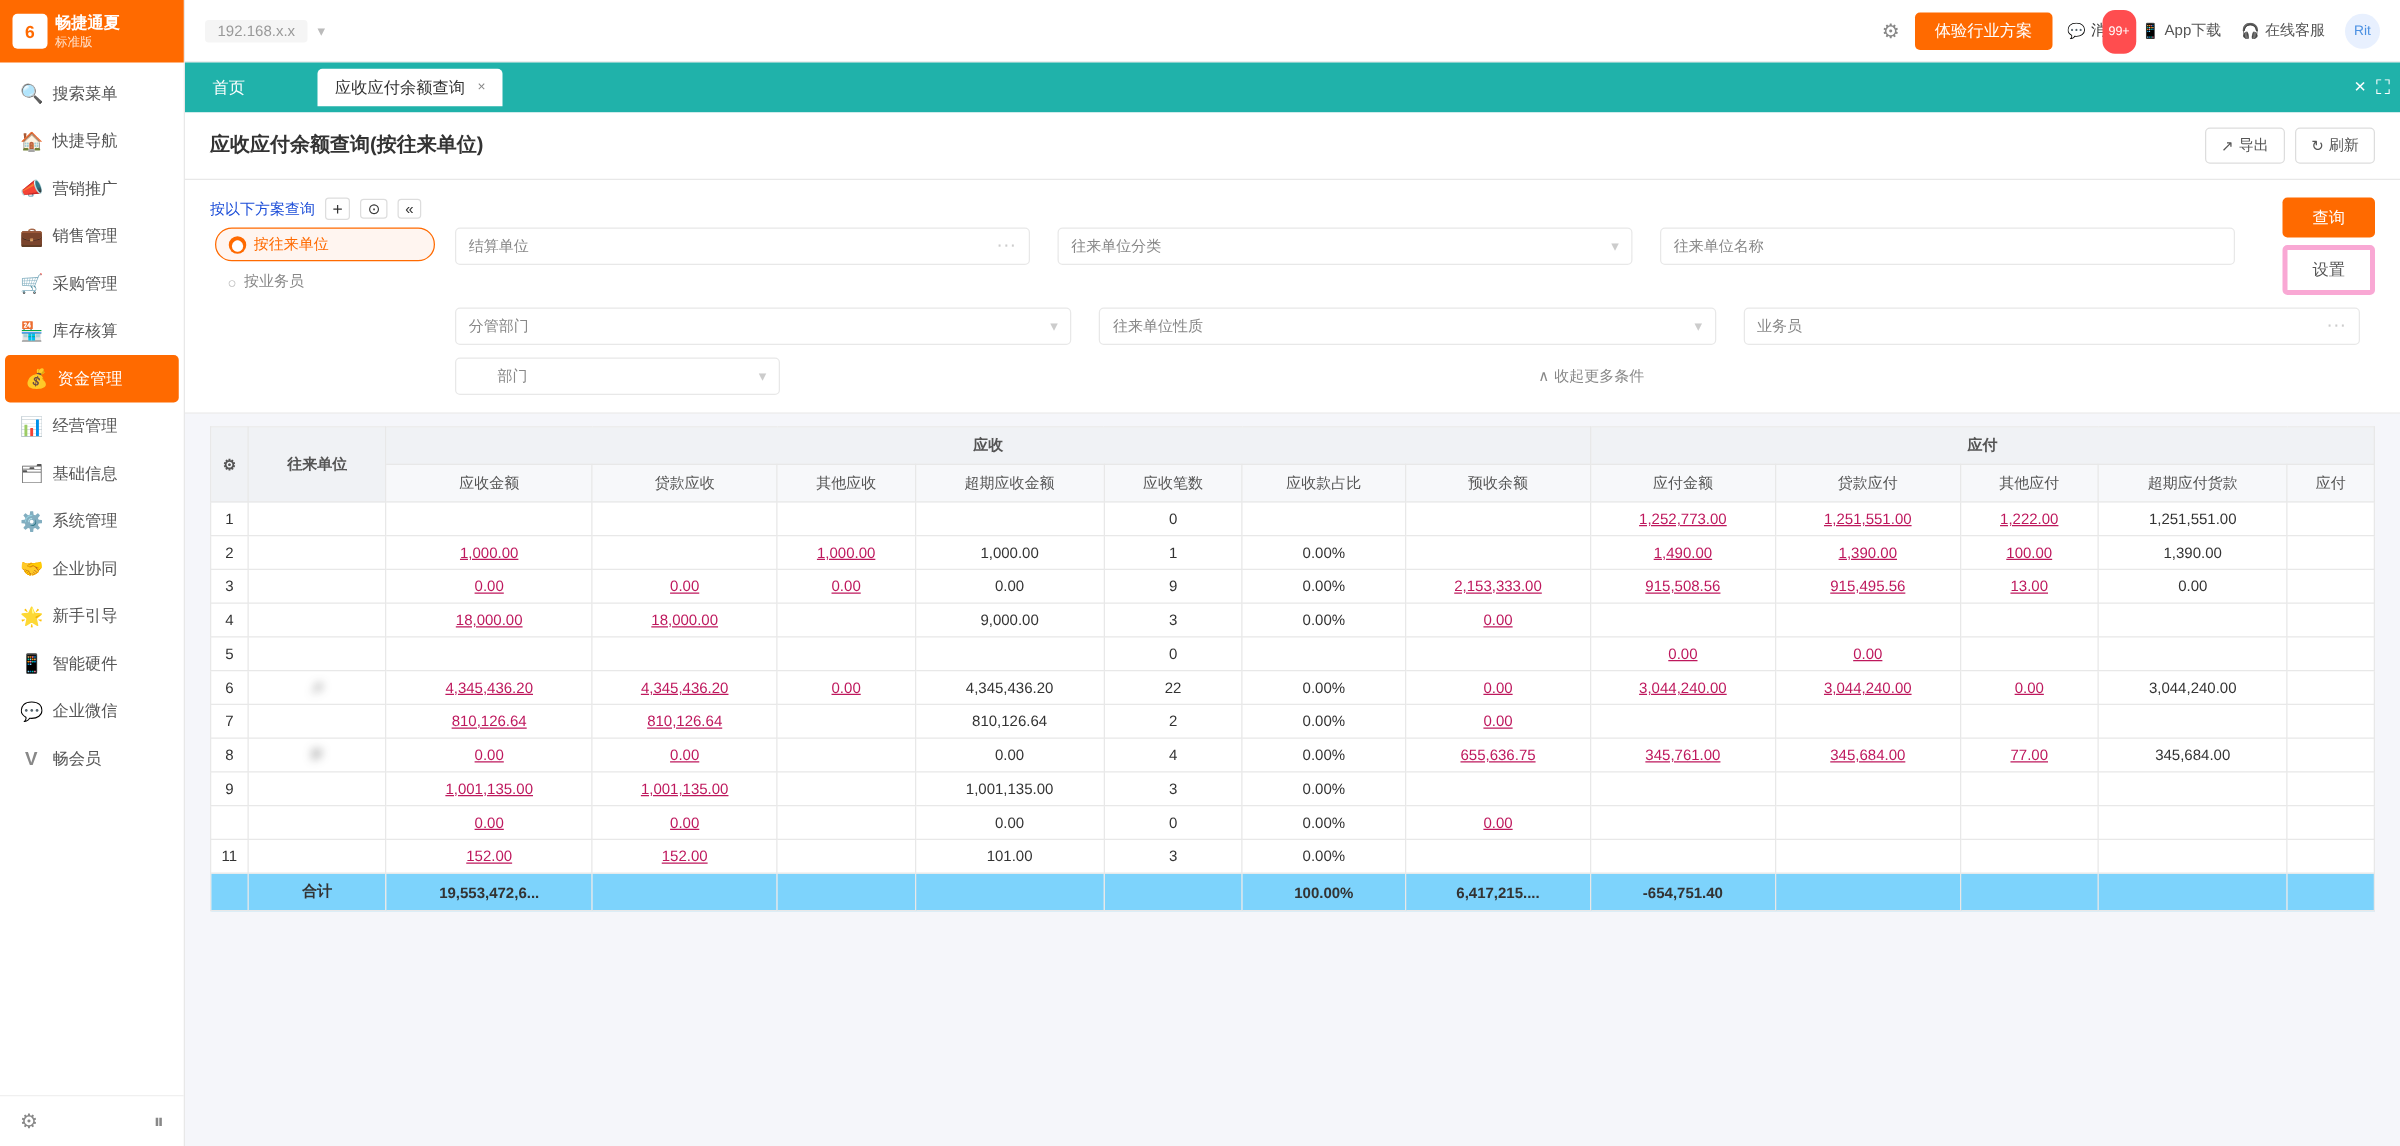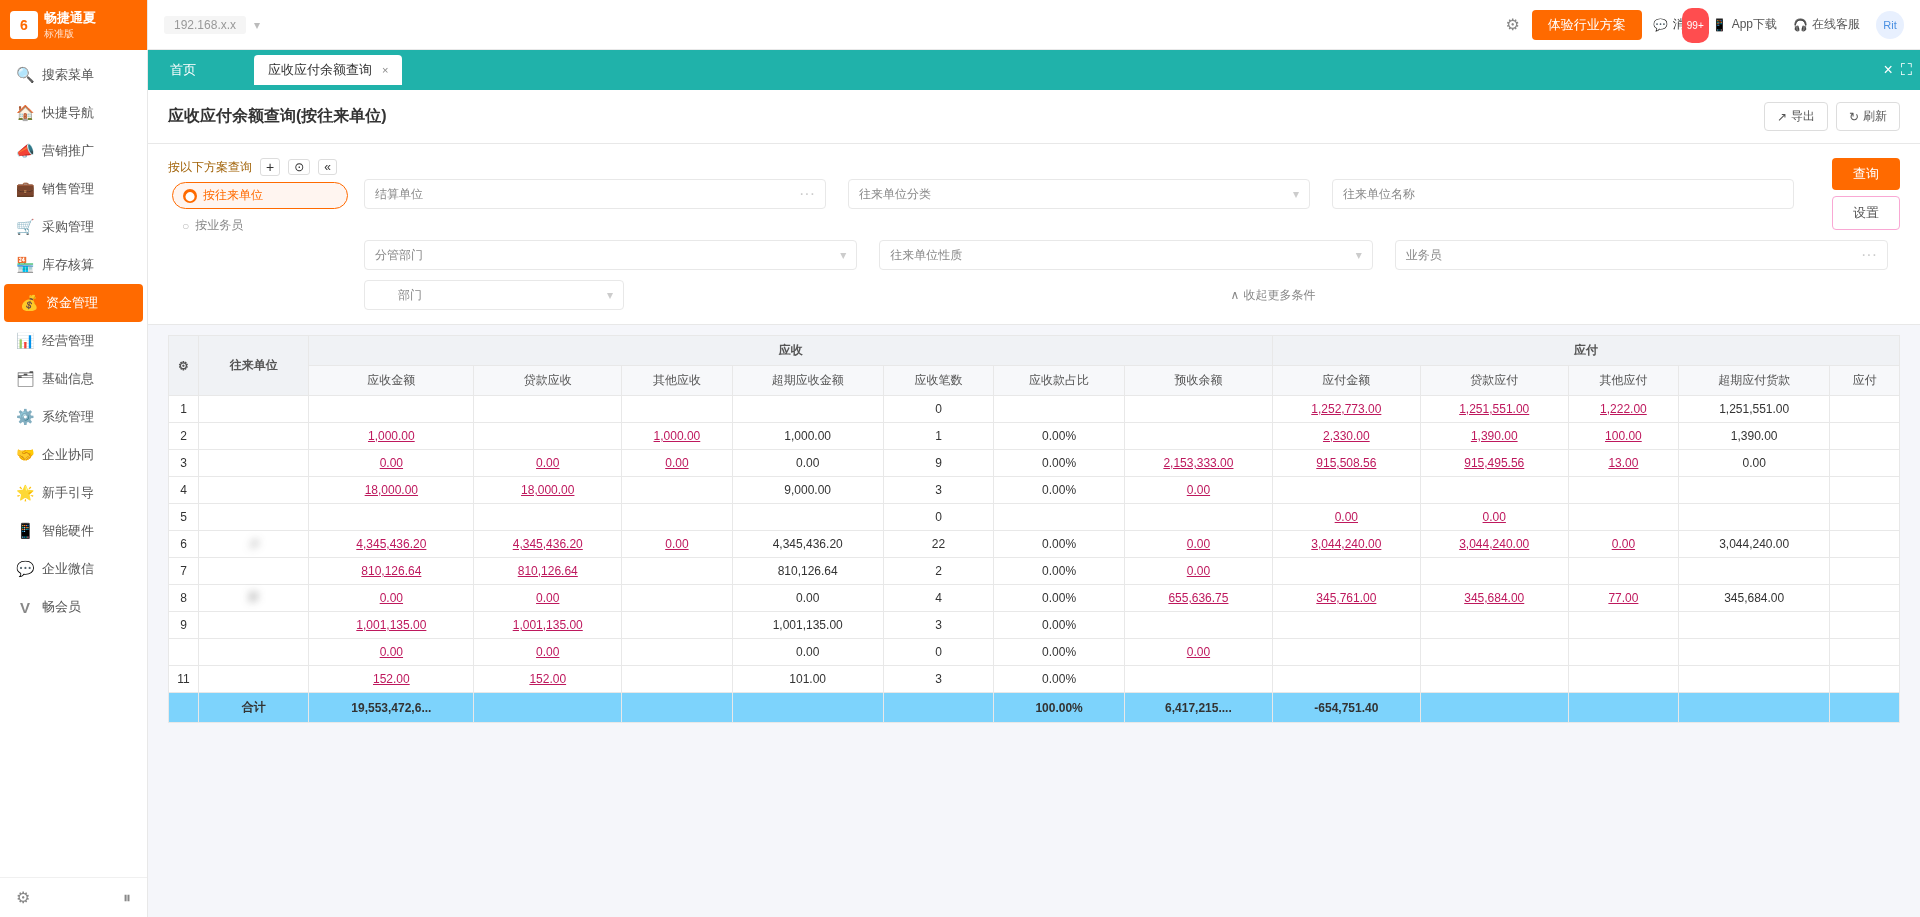--- a/index.html
+++ b/index.html
@@ -107,21 +107,21 @@
       display: flex; align-items: center; justify-content: center; gap: 4px;
       color: #888; font-size: 12px; cursor: pointer; padding: 6px 0;
     }
 
     
     .query-btn {
       background: #ff6a00; color: #fff; border: none; border-radius: 4px;
       padding: 7px 20px; font-size: 13px; cursor: pointer; white-space: nowrap;
     }
     .set-btn {
-      background: #fff; color: #555; border: 1px solid #f9a8d4; border-radius: 4px;
+      background: #fff; color: #555; border: 4px solid #f9a8d4; border-radius: 4px;
       padding: 7px 20px; font-size: 13px; cursor: pointer; white-space: nowrap; margin-top: 6px;
     }
 
     
     .table-area { flex: 1; overflow: auto; padding: 10px 20px; background: #f5f6fa; }
     .data-table { width: 100%; border-collapse: collapse; background: #fff; font-size: 12px; }
     .data-table th, .data-table td { border: 1px solid #e8e8e8; padding: 6px 8px; text-align: center; white-space: nowrap; }
     .data-table th { background: #f7f8fa; font-weight: normal; color: #555; }
     .data-table thead tr:first-child th { background: #f0f2f5; font-weight: bold; }
     .data-table td { color: #333; }
@@ -272,21 +272,21 @@
           <span>刷新</span>
         </button>
       </div>
     </div>
 
     <div class="filter-area">
       <div style="display:flex; gap:16px;">
 
         <div style="display:flex; flex-direction:column; gap:6px; min-width:180px;">
           <div style="display:flex; align-items:center; gap:8px;">
-            <span style="color:#a16207;font-size:12px;font-family:Liberation Serif, serif;">按以下方案查询</span>
+            <span style="color:#1d4ed8;font-size:12px;font-family:Liberation Serif, serif;">按以下方案查询</span>
             <span style="border:1px solid #ddd; border-radius:3px; padding:0 5px; cursor:pointer; font-size:14px;">+</span>
             <span style="border:1px solid #ddd; border-radius:3px; padding:0 5px; cursor:pointer; font-size:12px;">⊙</span>
             <span style="border:1px solid #ddd; border-radius:3px; padding:0 5px; cursor:pointer; font-size:12px;">«</span>
           </div>
           <div style="display:flex; flex-direction:column; gap:4px; padding-left:4px;">
             <div class="filter-option active">
               <span style="width:14px;height:14px;background:#ff6a00;border-radius:50%;display:inline-flex;align-items:center;justify-content:center;color:#fff;font-size:9px;">⬤</span>
               <span>按往来单位</span>
             </div>
             <div class="filter-option inactive">
@@ -388,21 +388,21 @@
             <tr>
               <td class="row-num">2</td>
               <td class="blurred"></td>
               <td><span class="link">1,000.00</span></td>
               <td></td>
               <td><span class="link">1,000.00</span></td>
               <td>1,000.00</td>
               <td>1</td>
               <td>0.00%</td>
               <td></td>
-              <td><span class="link">2,330.00</span></td>
+              <td><span class="link">1,490.00</span></td>
               <td><span class="link">1,390.00</span></td>
               <td><span class="link">100.00</span></td>
               <td>1,390.00</td>
               <td></td>
             </tr>
             <tr>
               <td class="row-num">3</td>
               <td class="blurred"></td>
               <td><span class="link">0.00</span></td>
               <td><span class="link">0.00</span></td>

